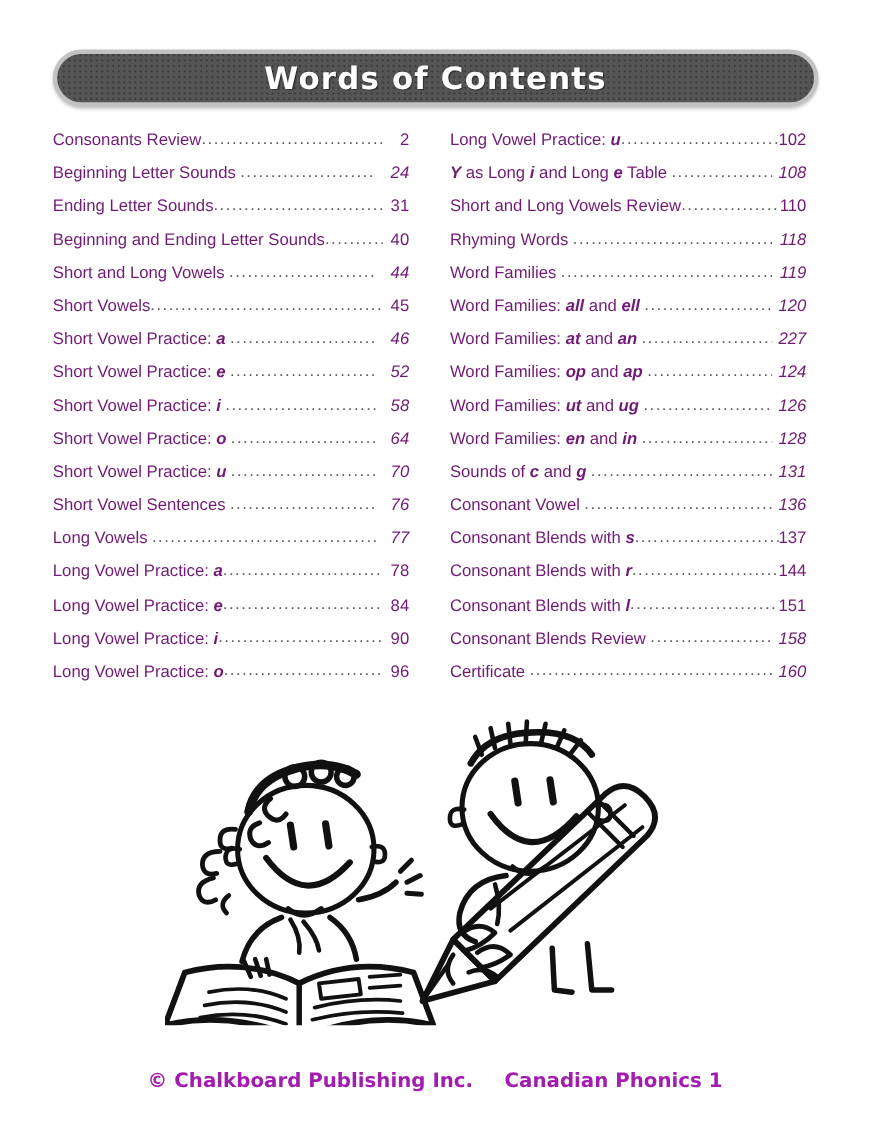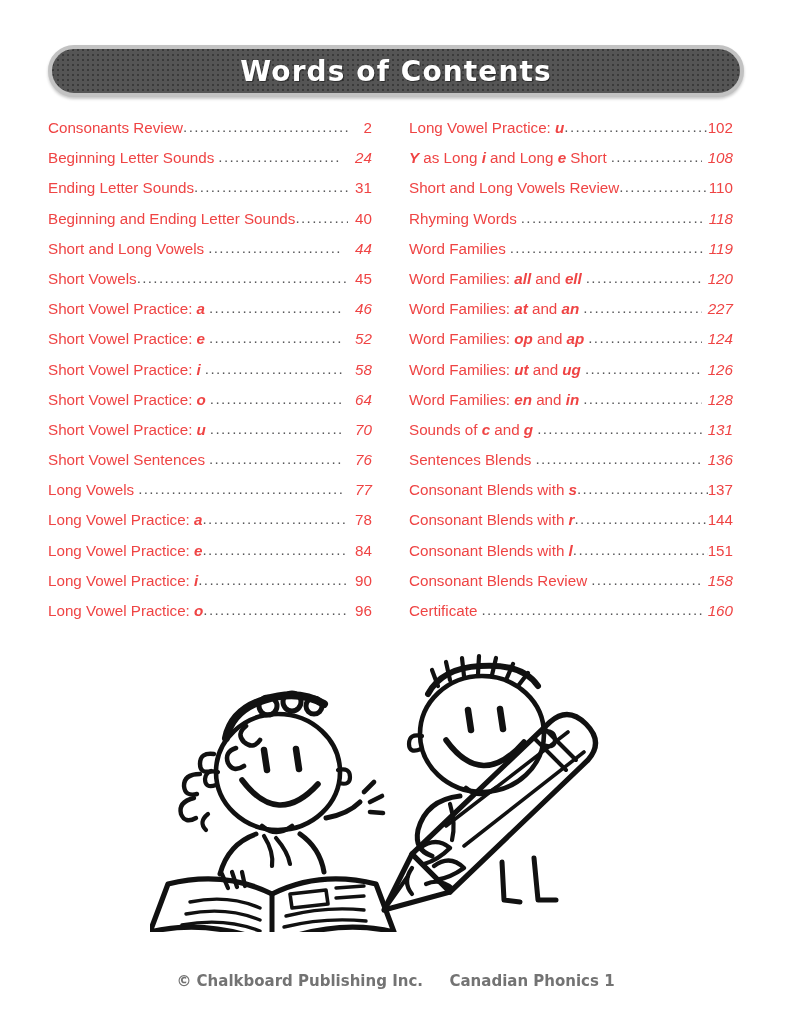--- a/index.html
+++ b/index.html
@@ -76,21 +76,21 @@
     padding-left: 24px;
     padding-right: 58px;
   }
 
   .toc-entry {
     display: flex;
     align-items: baseline;
     font-size: 15.2px;
     line-height: 30.2px;
     height: 30.2px;
-    color: #ef4444;
+    color: #701a75;
     white-space: nowrap;
   }
   .toc-label {
     flex: 0 0 auto;
   }
   .toc-label .em {
     font-weight: bold;
     font-style: italic;
   }
   .toc-gap {
@@ -131,23 +131,23 @@
   }
   .art svg { display: block; width: 100%; height: 100%; }
 
   
   .footer {
     position: absolute;
     left: 0;
     top: 972px;
     width: 791px;
     text-align: center;
-    font-size: 15px;
+    font-size: 18px;
     font-weight: bold;
-    color: #737373;
+    color: #a21caf;
     font-family: "DejaVu Sans", sans-serif;
   }
   .footer .copy { font-weight: bold; }
   .footer .sep { display: inline-block; width: 16px; }
 </style>
 </head>
 <body>
 
 <div id="page">
 
@@ -263,21 +263,21 @@
         </div>
       </div>
     <div class="toc-col right" id="col-right">
         <div class="toc-entry">
           <span class="toc-label"><span>Long Vowel Practice: </span><span class="em">u</span></span>
           <span class="toc-gap"></span>
           <span class="toc-leader"></span>
           <span class="toc-page">102</span>
         </div>
         <div class="toc-entry">
-          <span class="toc-label"><span class="em">Y</span><span> as Long </span><span class="em">i</span><span> and Long </span><span class="em">e</span><span> Short</span></span>
+          <span class="toc-label"><span class="em">Y</span><span> as Long </span><span class="em">i</span><span> and Long </span><span class="em">e</span><span> Table</span></span>
           <span class="toc-gap sp"></span>
           <span class="toc-leader"></span>
           <span class="toc-page pad">108</span>
         </div>
         <div class="toc-entry">
           <span class="toc-label"><span>Short and Long Vowels Review</span></span>
           <span class="toc-gap"></span>
           <span class="toc-leader"></span>
           <span class="toc-page">110</span>
         </div>
@@ -323,21 +323,21 @@
           <span class="toc-leader"></span>
           <span class="toc-page pad">128</span>
         </div>
         <div class="toc-entry">
           <span class="toc-label"><span>Sounds of </span><span class="em">c</span><span> and </span><span class="em">g</span></span>
           <span class="toc-gap sp"></span>
           <span class="toc-leader"></span>
           <span class="toc-page pad">131</span>
         </div>
         <div class="toc-entry">
-          <span class="toc-label"><span>Sentences Blends</span></span>
+          <span class="toc-label"><span>Consonant Vowel</span></span>
           <span class="toc-gap sp"></span>
           <span class="toc-leader"></span>
           <span class="toc-page pad">136</span>
         </div>
         <div class="toc-entry">
           <span class="toc-label"><span>Consonant Blends with </span><span class="em">s</span></span>
           <span class="toc-gap"></span>
           <span class="toc-leader"></span>
           <span class="toc-page">137</span>
         </div>

